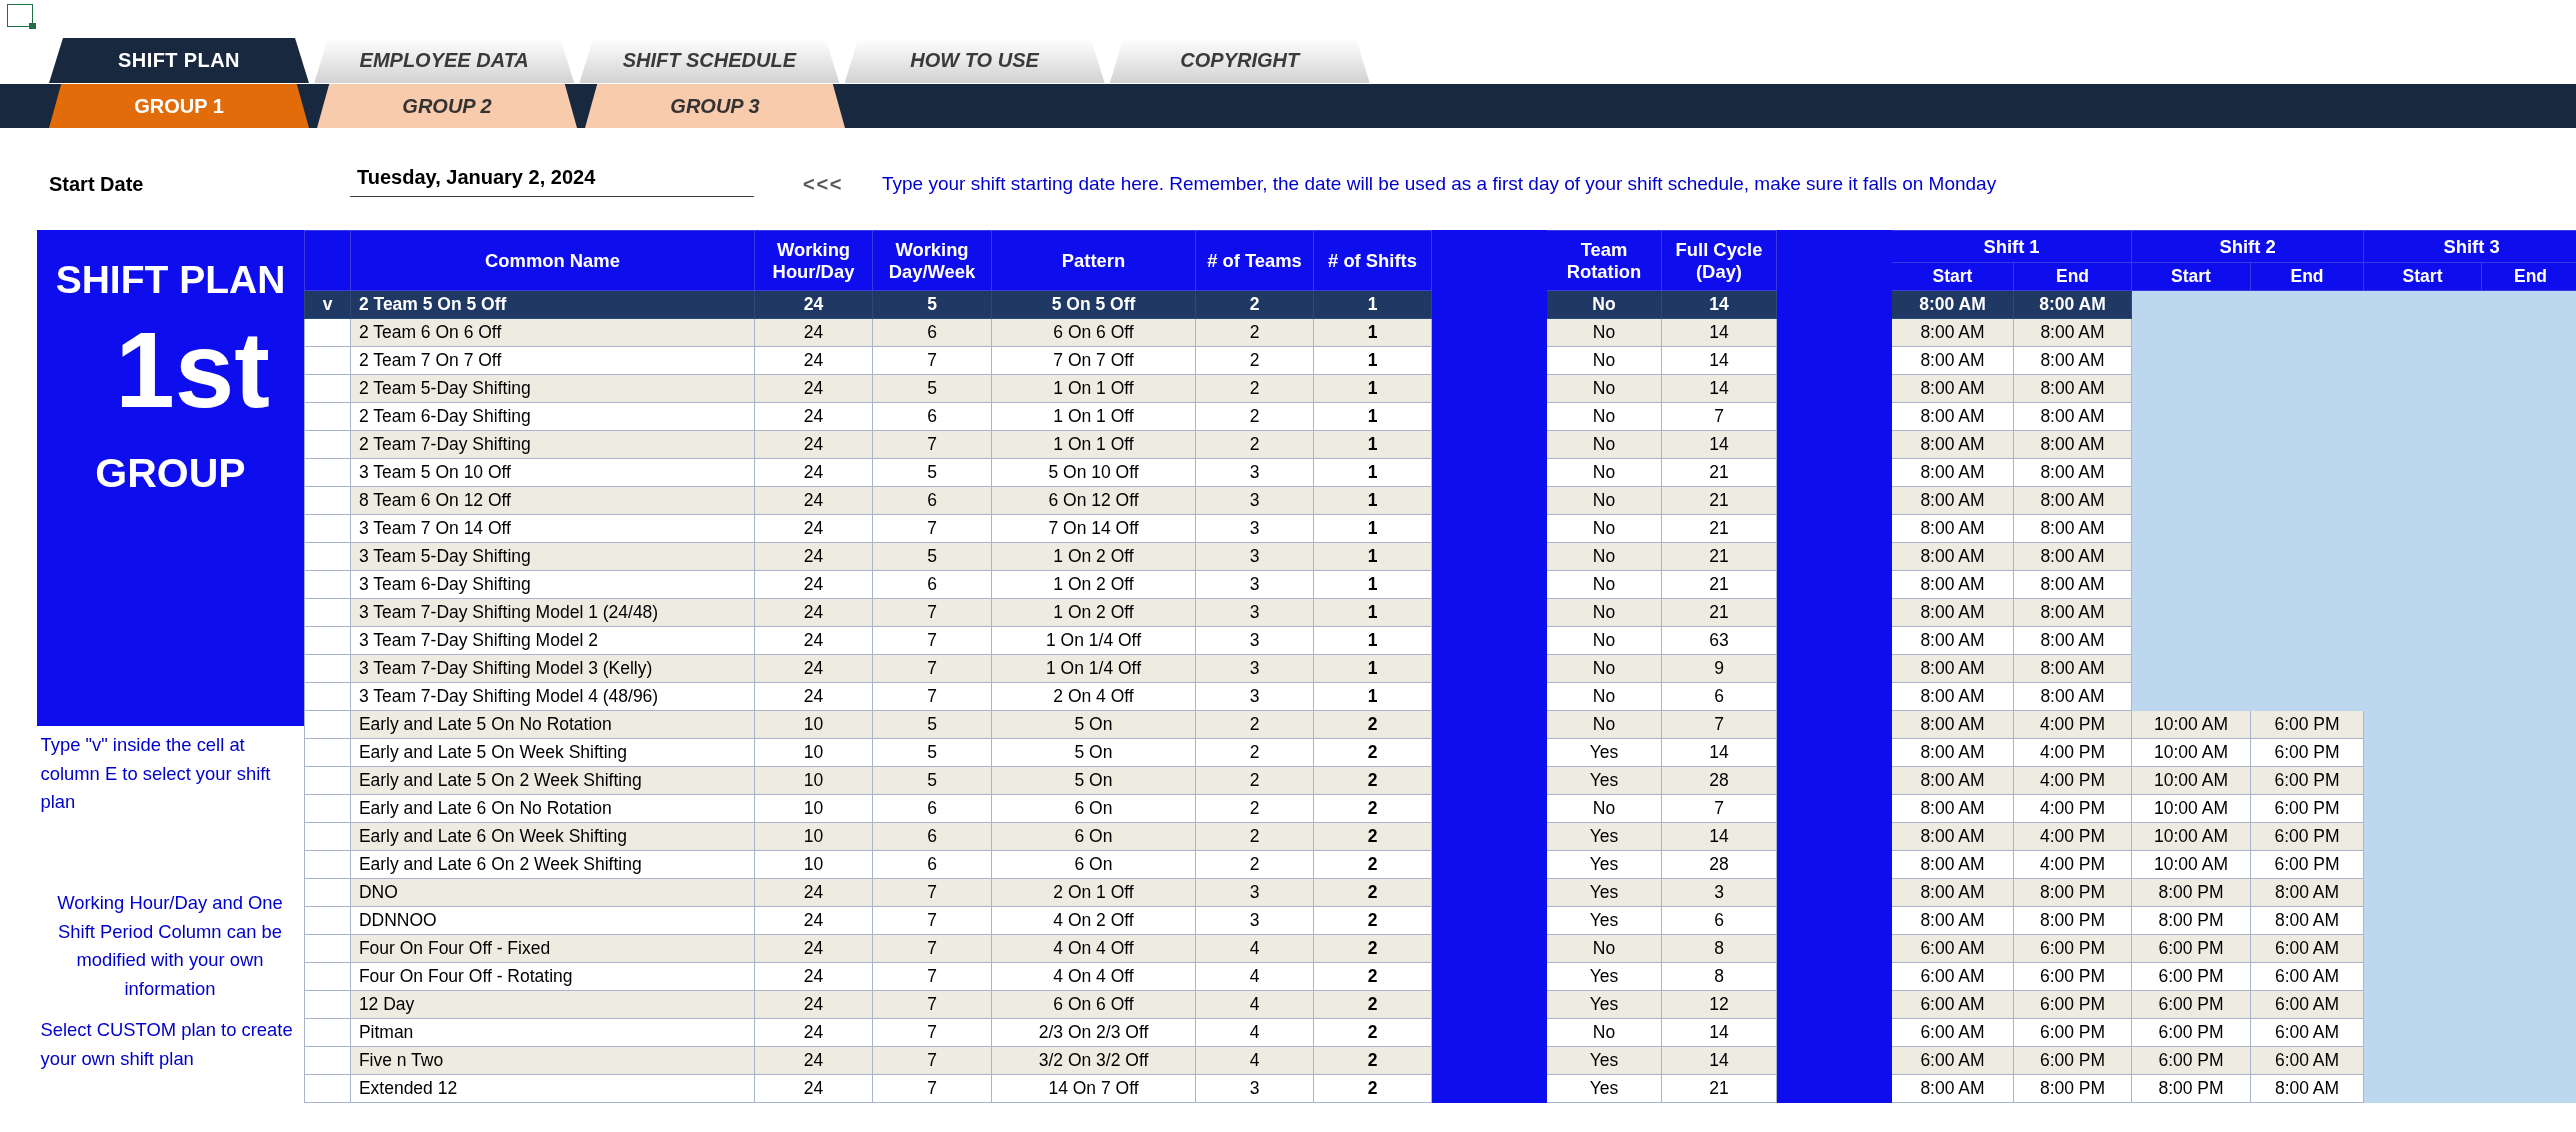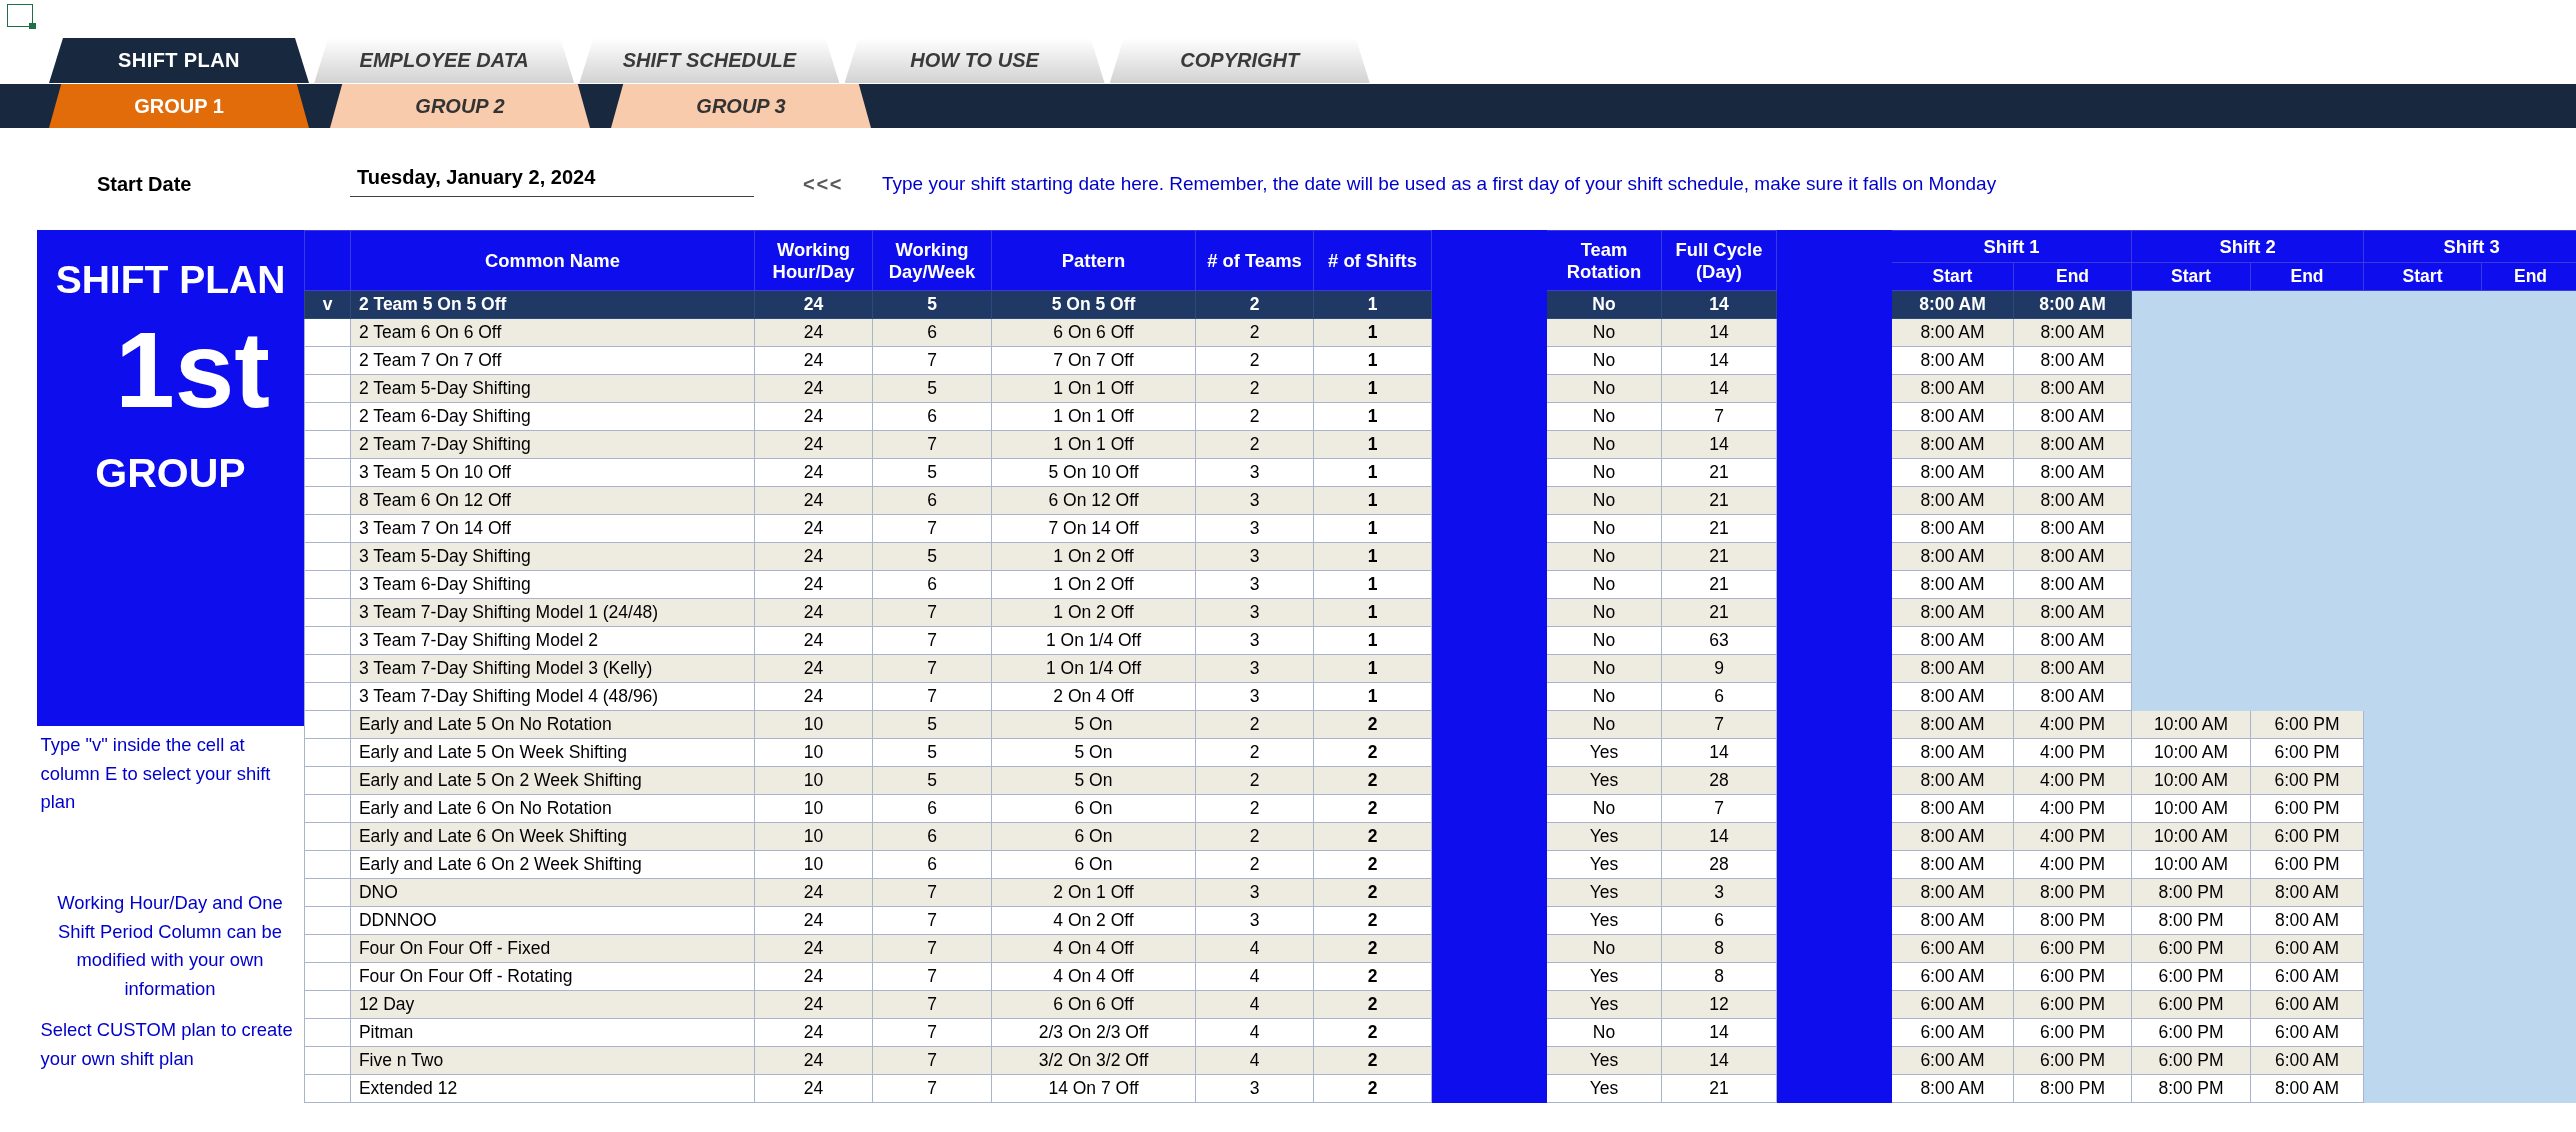--- a/index.html
+++ b/index.html
@@ -18,28 +18,28 @@
   
   .sheet-tabs{position:absolute;left:49px;top:38px;height:45px;display:flex;gap:5.2px;}
   .tab{width:260px;height:45px;display:flex;align-items:center;justify-content:center;
     clip-path:polygon(14px 0, calc(100% - 14px) 0, 100% 100%, 0 100%);
     background:linear-gradient(#ffffff,#d2d2d2);color:#3a3a3a;
     font-style:italic;font-weight:600;font-size:20px;cursor:pointer;}
   .tab.active{background:var(--navy);color:#fff;font-style:normal;font-weight:700;letter-spacing:0.4px;}
 
   
   .group-bar{position:absolute;left:0;top:84px;width:2576px;height:44px;background:var(--navy);}
-  .group-tabs{position:absolute;left:49px;top:0;height:44px;display:flex;gap:21px;}
+  .group-tabs{position:absolute;left:49px;top:0;height:44px;display:flex;gap:8px;}
   .gtab{width:260px;height:44px;display:flex;align-items:center;justify-content:center;
     clip-path:polygon(12.2px 0, calc(100% - 12.2px) 0, 100% 100%, 0 100%);
     background:var(--peach);color:#333;font-style:italic;font-weight:600;font-size:20px;cursor:pointer;}
   .gtab.active{background:var(--orange);color:#fff;font-style:normal;font-weight:700;}
 
   
-  .start-label{position:absolute;left:49px;top:173px;font-weight:700;font-size:20px;color:#000;margin-left:48px;}
+  .start-label{position:absolute;left:49px;top:173px;font-weight:700;font-size:20px;color:#000;}
   .start-value{position:absolute;left:350px;top:166px;width:404px;padding:0 0 7px 7px;
     font-weight:700;font-size:20px;color:#000;border-bottom:1.7px solid #404040;}
   .arrows{position:absolute;left:803px;top:173px;color:#595959;font-size:20px;font-weight:700;letter-spacing:1.7px;}
   .hint{position:absolute;left:882px;top:173px;color:var(--link);font-size:19px;}
 
   
   .sidebar-blue{position:absolute;left:37px;top:230px;width:267px;height:496px;background:var(--blue);
     color:#fff;text-align:center;font-weight:700;}
   .sb-t1{padding-top:28px;font-size:39px;}
   .sb-t2{padding-top:21px;font-size:38px;}

